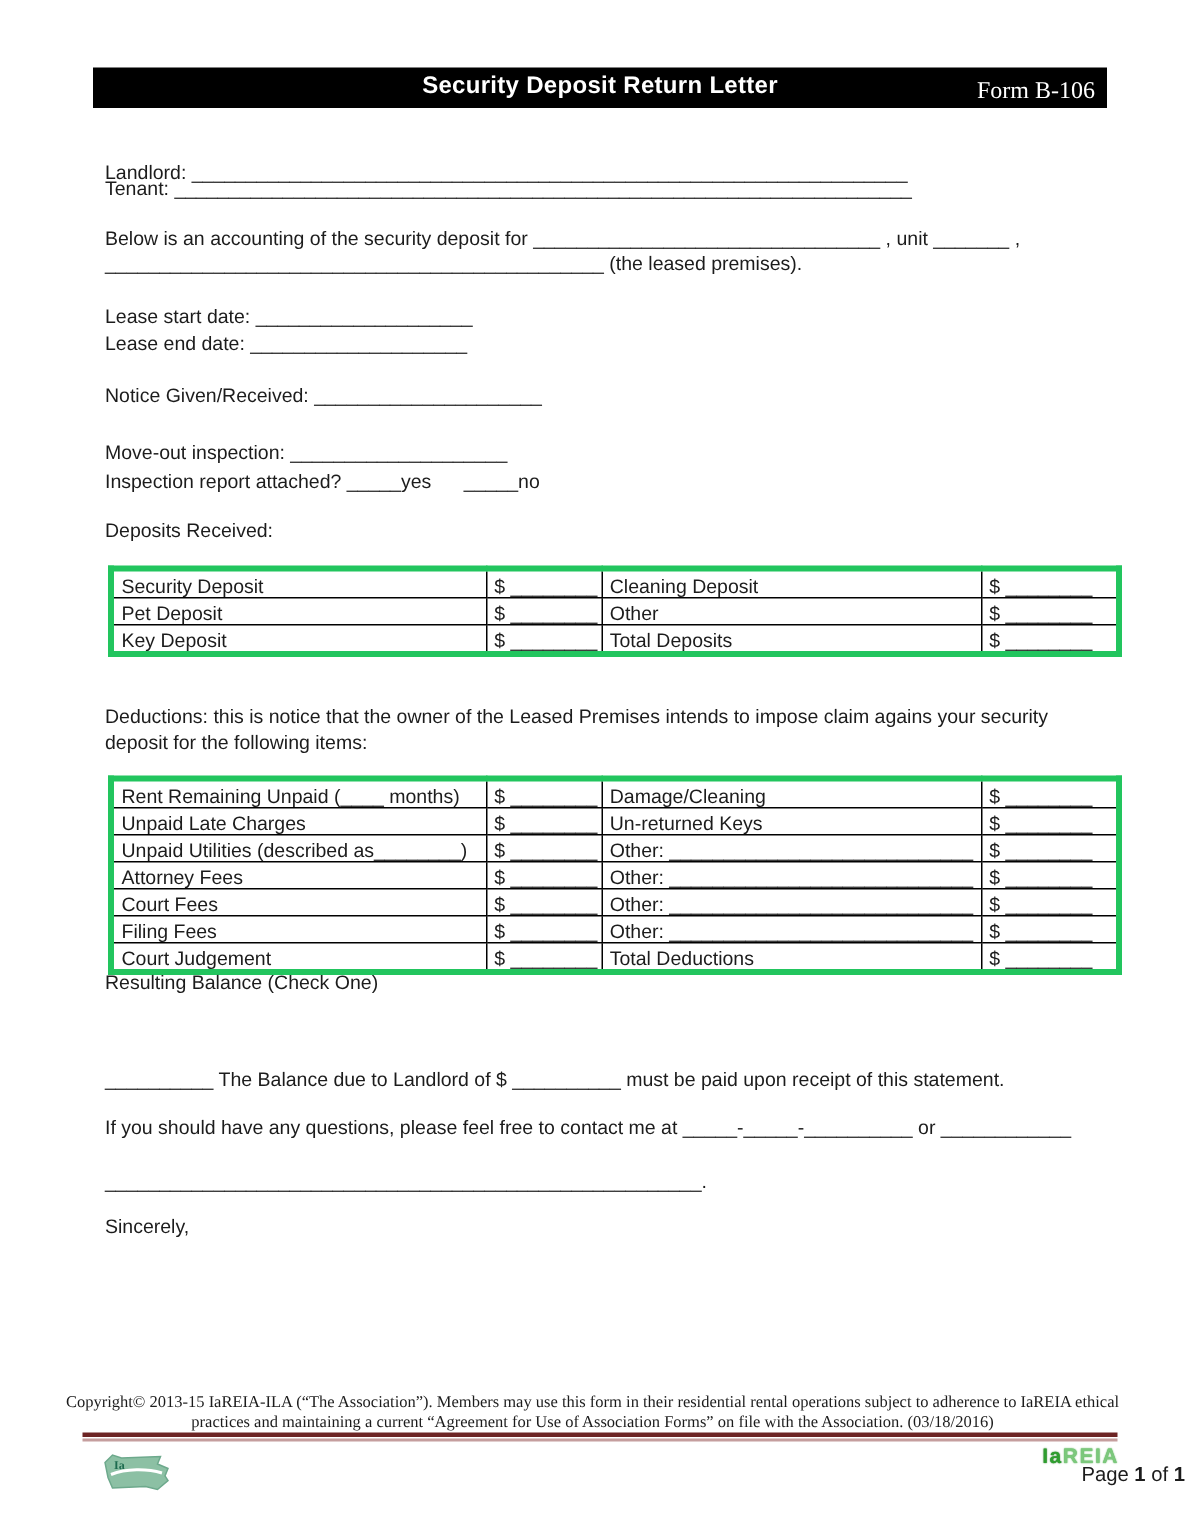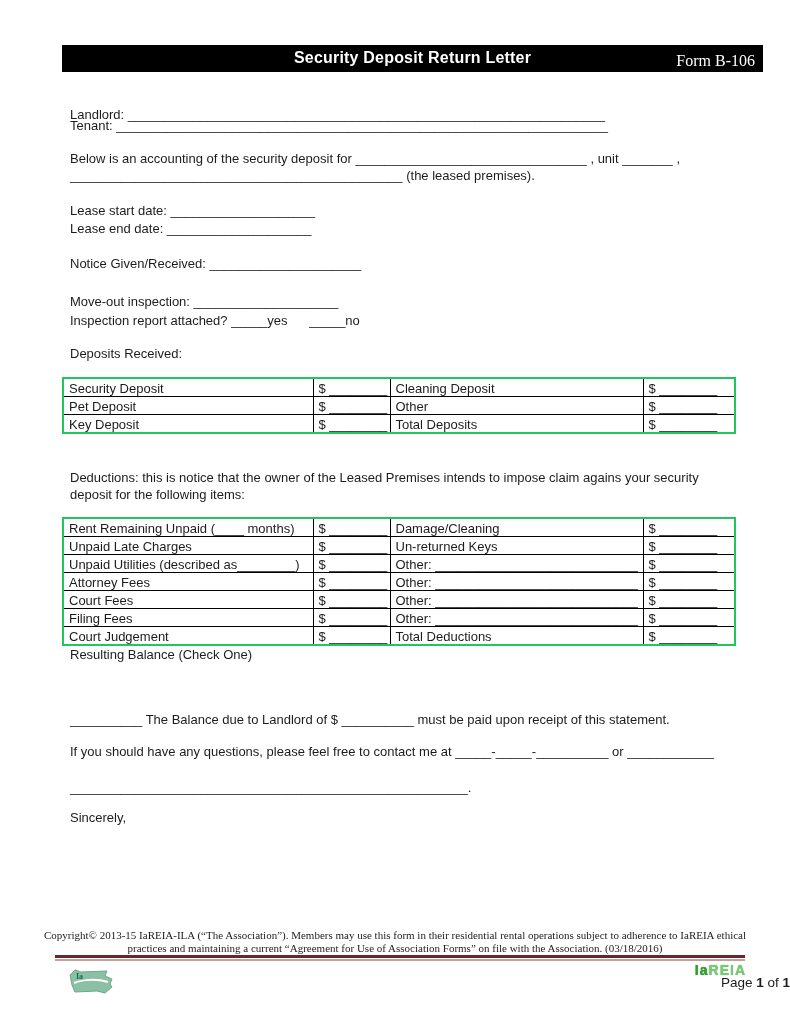--- a/index.html
+++ b/index.html
@@ -8,41 +8,40 @@
     width:790px; height:1022px;
     background:#ffffff;
     font-family:"Liberation Sans", sans-serif;
     font-size:13px; color:#1c1c1c;
     overflow:hidden;
   }
   
   .title-bar {
     position:absolute; left:62px; top:45px; width:676px; height:27px;
     background:#000000;
-    padding-left:25px;
   }
   .title-bar .form-title {
     position:absolute; left:0; right:0; top:4px;
     text-align:center; color:#ffffff; font-weight:bold; font-size:16px;
     letter-spacing:0.2px;
   }
   .title-bar .form-number {
     position:absolute; right:8px; top:7px;
     color:#ffffff; font-family:"Liberation Serif", serif; font-size:16px;
   }
   
   .line {
     position:absolute; left:70px;
     white-space:pre; font-size:13px; line-height:15px;
   }
   
   .form-table {
-    position:absolute; left:62px; width:673px;
+    position:absolute; left:72px; width:673px;
     border-collapse:collapse; table-layout:fixed;
-    border:2px solid #22c55e;
+    border:4px solid #22c55e;
   }
   .form-table td {
     border:1px solid #000;
     padding:1px 2px 0 5px;
     height:16px;
     font-size:13px; line-height:15px;
     white-space:pre; overflow:hidden;
   }
   
   .copyright {

